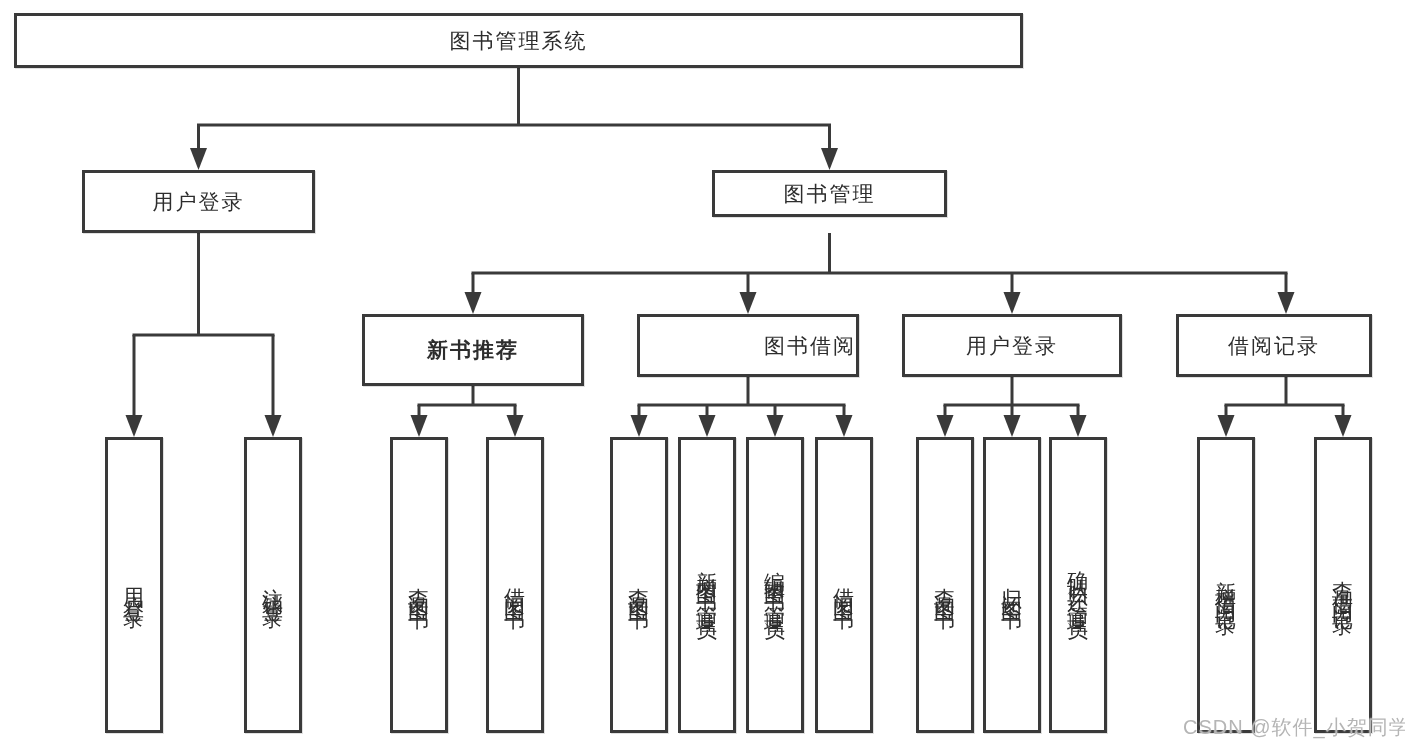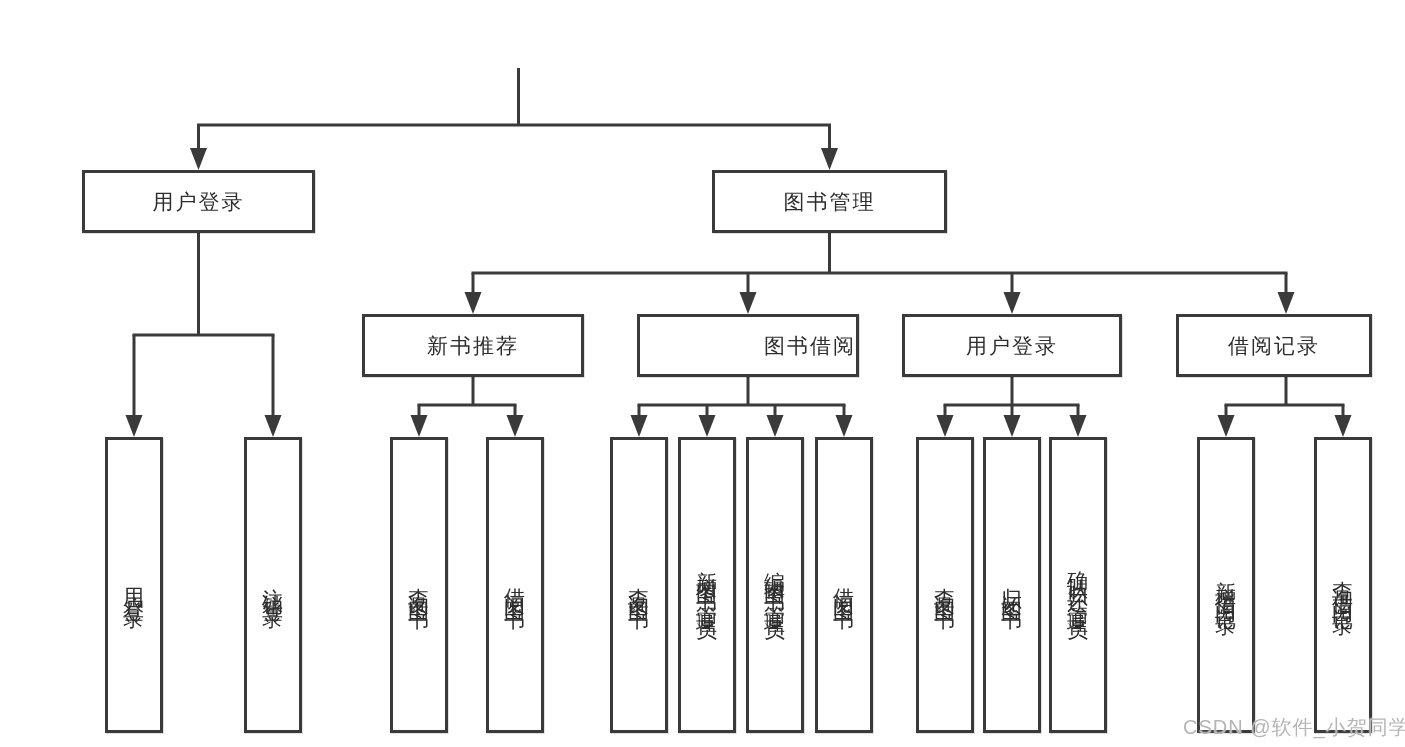--- a/index.html
+++ b/index.html
@@ -130,29 +130,32 @@
       <polygon points="766.5,415 783.5,415 775,437"></polygon>
       <polygon points="835.5,415 852.5,415 844,437"></polygon>
       <polygon points="936.5,415 953.5,415 945,437"></polygon>
       <polygon points="1003.5,415 1020.5,415 1012,437"></polygon>
       <polygon points="1069.5,415 1086.5,415 1078,437"></polygon>
       <polygon points="1217.5,415 1234.5,415 1226,437"></polygon>
       <polygon points="1334.5,415 1351.5,415 1343,437"></polygon>
     </g>
   </svg>
 
+  <div class="box" style="left:14px; top:13px; width:1009px; height:55px;">
+    <span class="h-label">图书管理系统</span>
+  </div>
 
   <div class="box" style="left:82px; top:170px; width:233px; height:63px;">
     <span class="h-label">用户登录</span>
   </div>
-  <div class="box" style="left:712px; top:170px; width:235px; height:63px;">
+  <div class="box" style="left:712px; top:170px; width:235px; height:47px;">
     <span class="h-label">图书管理</span>
   </div>
 
-  <div class="box" style="left:362px; top:314px; width:222px; height:63px;">
+  <div class="box" style="left:362px; top:314px; width:222px; height:72px;font-weight:bold;">
     <span class="h-label">新书推荐</span>
   </div>
   <div class="box" style="left:637px; top:314px; width:222px; height:63px;justify-content:flex-end;">
     <span class="h-label">图书借阅</span>
   </div>
   <div class="box" style="left:902px; top:314px; width:220px; height:63px;">
     <span class="h-label">用户登录</span>
   </div>
   <div class="box" style="left:1176px; top:314px; width:196px; height:63px;">
     <span class="h-label">借阅记录</span>

